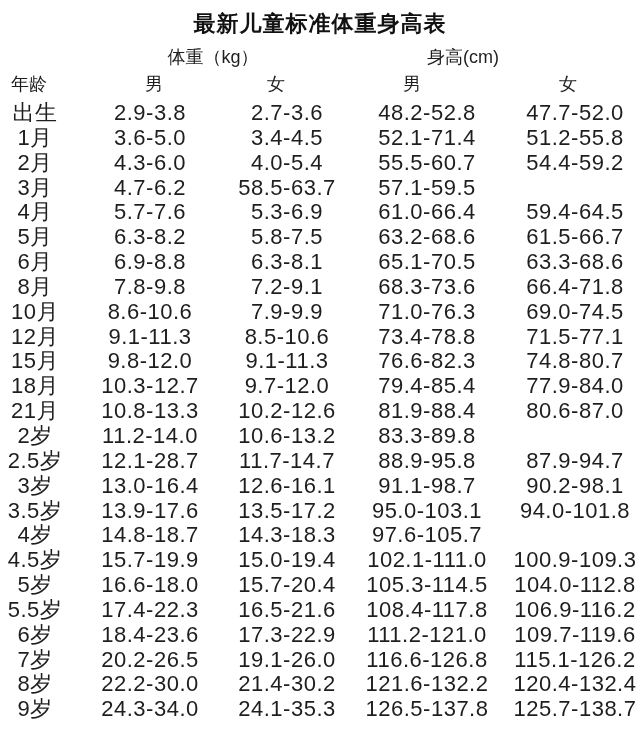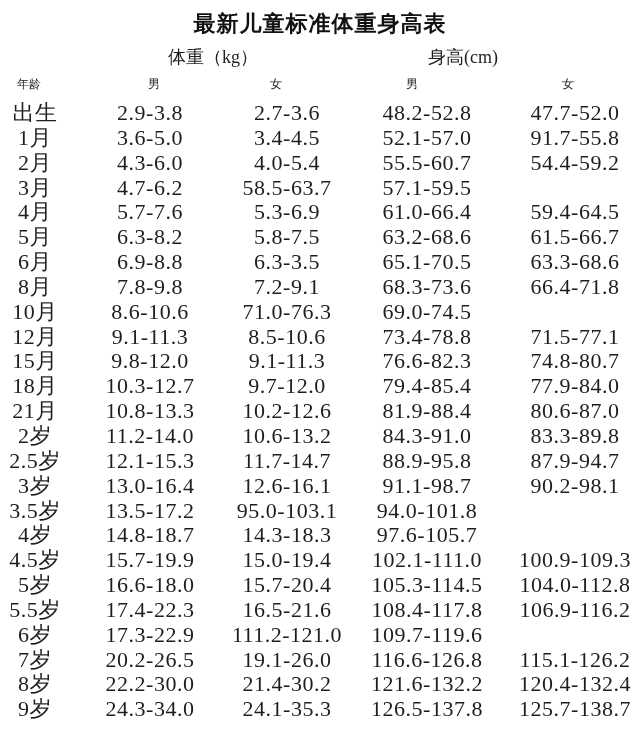--- a/index.html
+++ b/index.html
@@ -1,21 +1,21 @@
 <!DOCTYPE html>
 <html><head>
 <meta charset="utf-8">
 <style>
   html, body { margin: 0; padding: 0; background: #ffffff; }
   .page {
     width: 640px;
     height: 725px;
     background: #ffffff;
     color: #1e1e1e;
-    font-family: Liberation Serif, serif;
+    font-family: Liberation Sans, sans-serif;
     overflow: hidden;
     box-sizing: border-box;
   }
   .title {
     margin: 0;
     padding-top: 9px;
     height: 35px;
     text-align: center;
     font-size: 22px;
     font-weight: bold;
@@ -24,21 +24,21 @@
   }
   .grid-row {
     display: grid;
     grid-template-columns: 70px 160px 114px 166px 130px;
     align-items: center;
   }
   .group-row { height: 26px; font-size: 18px; }
   .gh { text-align: center; white-space: nowrap; }
   .gh-weight { grid-column: 2 / span 2; transform: translateX(6px); }
   .gh-height { grid-column: 4 / span 2; transform: translateX(-29px); }
-  .head-row { height: 28px; font-size: 12px; }
+  .head-row { height: 28px; font-size: 18px; }
   .head-cell { text-align: center; white-space: nowrap; }
   .n-age { transform: translateX(-6px); }
   .n-wm  { transform: translateX(4px); }
   .n-wf  { transform: translateX(-11px); }
   .n-hm  { transform: translateX(-15px); }
   .n-hf  { transform: translateX(-7px); }
   .row { height: 24.85px; font-size: 22px; }
   .cell {
     text-align: center;
     white-space: nowrap;
@@ -75,22 +75,22 @@
           <span class="cell">2.9-3.8</span>
           <span class="cell">2.7-3.6</span>
           <span class="cell">48.2-52.8</span>
           <span class="cell">47.7-52.0</span>
         </div>
 
         <div class="grid-row row">
           <span class="cell">1月</span>
           <span class="cell">3.6-5.0</span>
           <span class="cell">3.4-4.5</span>
-          <span class="cell">52.1-57.0</span>
-          <span class="cell">91.7-55.8</span>
+          <span class="cell">52.1-71.4</span>
+          <span class="cell">51.2-55.8</span>
         </div>
 
         <div class="grid-row row">
           <span class="cell">2月</span>
           <span class="cell">4.3-6.0</span>
           <span class="cell">4.0-5.4</span>
           <span class="cell">55.5-60.7</span>
           <span class="cell">54.4-59.2</span>
         </div>
 
@@ -113,36 +113,37 @@
           <span class="cell">5月</span>
           <span class="cell">6.3-8.2</span>
           <span class="cell">5.8-7.5</span>
           <span class="cell">63.2-68.6</span>
           <span class="cell">61.5-66.7</span>
         </div>
 
         <div class="grid-row row">
           <span class="cell">6月</span>
           <span class="cell">6.9-8.8</span>
-          <span class="cell">6.3-3.5</span>
+          <span class="cell">6.3-8.1</span>
           <span class="cell">65.1-70.5</span>
           <span class="cell">63.3-68.6</span>
         </div>
 
         <div class="grid-row row">
           <span class="cell">8月</span>
           <span class="cell">7.8-9.8</span>
           <span class="cell">7.2-9.1</span>
           <span class="cell">68.3-73.6</span>
           <span class="cell">66.4-71.8</span>
         </div>
 
         <div class="grid-row row">
           <span class="cell">10月</span>
           <span class="cell">8.6-10.6</span>
+          <span class="cell">7.9-9.9</span>
           <span class="cell">71.0-76.3</span>
           <span class="cell">69.0-74.5</span>
         </div>
 
         <div class="grid-row row">
           <span class="cell">12月</span>
           <span class="cell">9.1-11.3</span>
           <span class="cell">8.5-10.6</span>
           <span class="cell">73.4-78.8</span>
           <span class="cell">71.5-77.1</span>
@@ -169,42 +170,42 @@
           <span class="cell">10.8-13.3</span>
           <span class="cell">10.2-12.6</span>
           <span class="cell">81.9-88.4</span>
           <span class="cell">80.6-87.0</span>
         </div>
 
         <div class="grid-row row">
           <span class="cell">2岁</span>
           <span class="cell">11.2-14.0</span>
           <span class="cell">10.6-13.2</span>
-          <span class="cell">84.3-91.0</span>
           <span class="cell">83.3-89.8</span>
         </div>
 
         <div class="grid-row row">
           <span class="cell">2.5岁</span>
-          <span class="cell">12.1-15.3</span>
+          <span class="cell">12.1-28.7</span>
           <span class="cell">11.7-14.7</span>
           <span class="cell">88.9-95.8</span>
           <span class="cell">87.9-94.7</span>
         </div>
 
         <div class="grid-row row">
           <span class="cell">3岁</span>
           <span class="cell">13.0-16.4</span>
           <span class="cell">12.6-16.1</span>
           <span class="cell">91.1-98.7</span>
           <span class="cell">90.2-98.1</span>
         </div>
 
         <div class="grid-row row">
           <span class="cell">3.5岁</span>
+          <span class="cell">13.9-17.6</span>
           <span class="cell">13.5-17.2</span>
           <span class="cell">95.0-103.1</span>
           <span class="cell">94.0-101.8</span>
         </div>
 
         <div class="grid-row row">
           <span class="cell">4岁</span>
           <span class="cell">14.8-18.7</span>
           <span class="cell">14.3-18.3</span>
           <span class="cell">97.6-105.7</span>
@@ -229,20 +230,21 @@
         <div class="grid-row row">
           <span class="cell">5.5岁</span>
           <span class="cell">17.4-22.3</span>
           <span class="cell">16.5-21.6</span>
           <span class="cell">108.4-117.8</span>
           <span class="cell">106.9-116.2</span>
         </div>
 
         <div class="grid-row row">
           <span class="cell">6岁</span>
+          <span class="cell">18.4-23.6</span>
           <span class="cell">17.3-22.9</span>
           <span class="cell">111.2-121.0</span>
           <span class="cell">109.7-119.6</span>
         </div>
 
         <div class="grid-row row">
           <span class="cell">7岁</span>
           <span class="cell">20.2-26.5</span>
           <span class="cell">19.1-26.0</span>
           <span class="cell">116.6-126.8</span>

